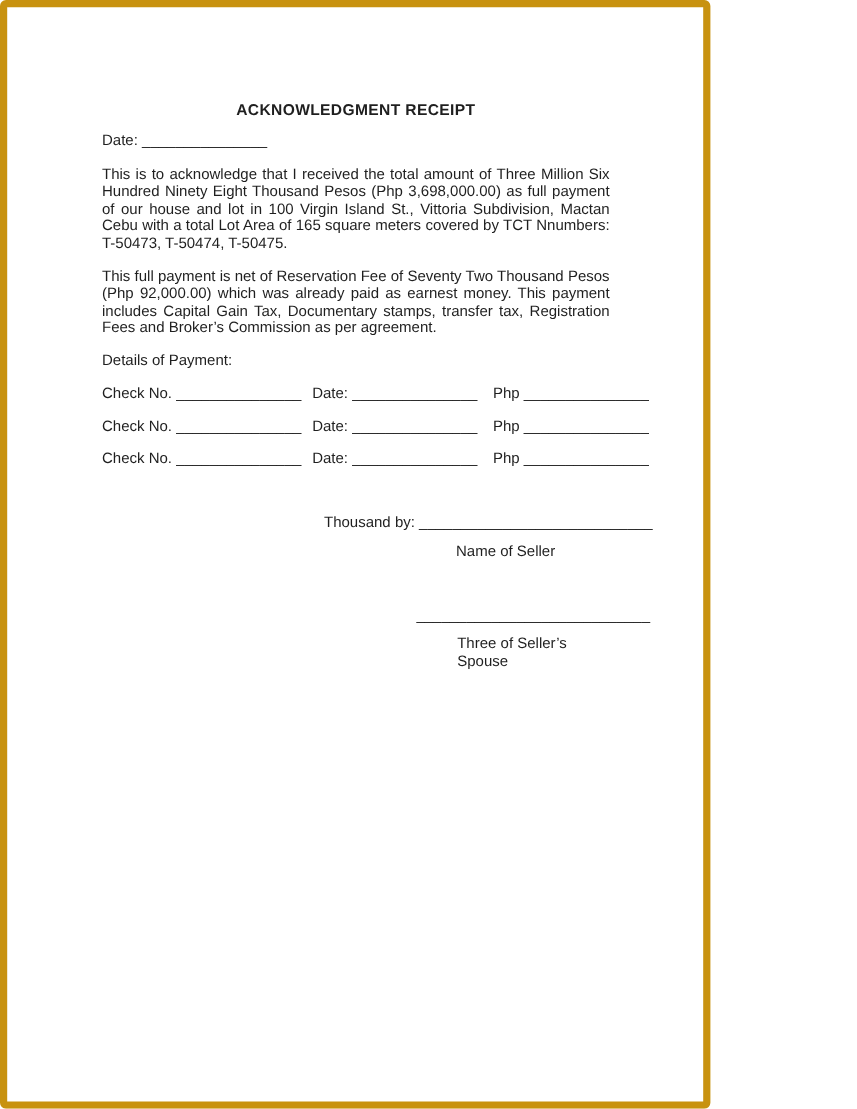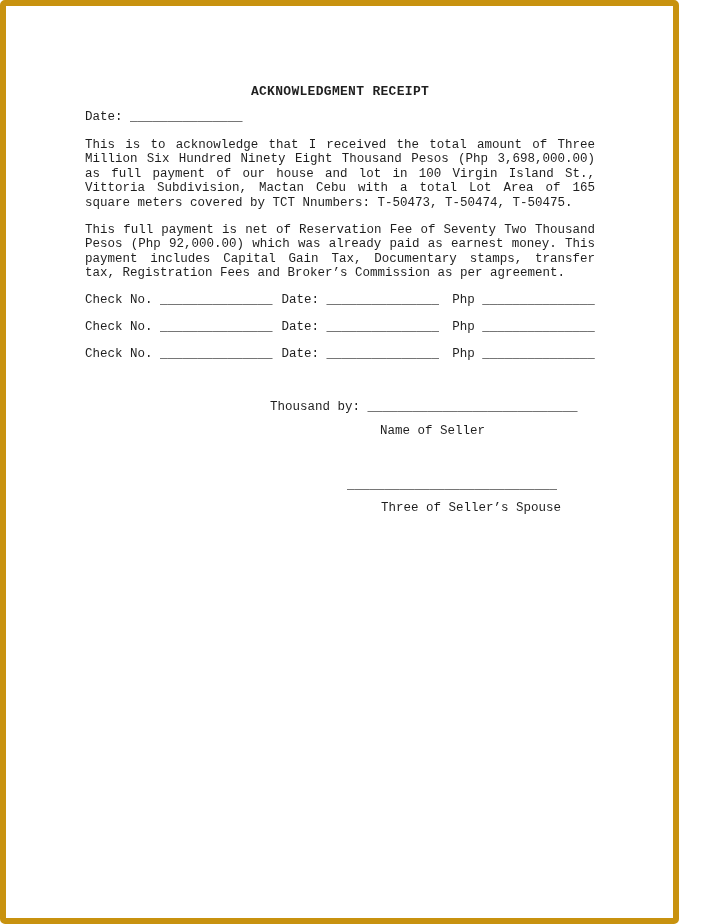--- a/index.html
+++ b/index.html
@@ -1,23 +1,23 @@
 <!DOCTYPE html>
 <html><head>
 <meta charset="utf-8">
 <style>
   html, body { margin: 0; padding: 0; background: #ffffff; }
   .sheet {
-    width: 679px;
+    width: 592px;
     height: 924px;
     box-sizing: border-box;
     background: #ffffff;
     border: 6px solid #C8920F;
     border-radius: 5px;
-    font-family: Liberation Mono, monospace;
+    font-family: Liberation Sans, sans-serif;
     font-size: 12.5px;
     color: #1f1f1f;
     overflow: hidden;
   }
   .content {
     box-sizing: border-box;
     width: 100%;
     height: 100%;
     padding: 78px 78px 0 79px;
   }
@@ -77,20 +77,21 @@
   <div class="content">
 
     <h1 class="doc-title">ACKNOWLEDGMENT RECEIPT</h1>
 
     <div class="date-line"><span>Date:</span> <span class="fill">_______________</span></div>
 
     <p class="para">This is to acknowledge that I received the total amount of Three Million Six Hundred Ninety Eight Thousand Pesos (Php 3,698,000.00) as full payment of our house and lot in 100 Virgin Island St., Vittoria Subdivision, Mactan Cebu with a total Lot Area of 165 square meters covered by TCT Nnumbers:  T-50473,  T-50474, T-50475.</p>
 
     <p class="para para-2">This full payment is net of Reservation Fee of Seventy Two Thousand Pesos  (Php 92,000.00)  which was already paid as earnest money. This payment includes Capital Gain Tax, Documentary stamps, transfer tax, Registration Fees and Broker’s Commission as per agreement.</p>
 
+    <div class="details-heading">Details of Payment:</div>
 
     <div class="pay-row"><span>Check No.</span> <span class="fill">_______________</span><span class="lbl-date">Date:</span> <span class="fill">_______________</span><span class="lbl-php">Php</span> <span class="fill">_______________</span></div>
 
     <div class="pay-row"><span>Check No.</span> <span class="fill">_______________</span><span class="lbl-date">Date:</span> <span class="fill">_______________</span><span class="lbl-php">Php</span> <span class="fill">_______________</span></div>
 
     <div class="pay-row"><span>Check No.</span> <span class="fill">_______________</span><span class="lbl-date">Date:</span> <span class="fill">_______________</span><span class="lbl-php">Php</span> <span class="fill">_______________</span></div>
 
     <div class="received-row"><span>Thousand by:</span> <span class="fill">____________________________</span></div>
 
     <div class="seller-caption">Name of Seller</div>

